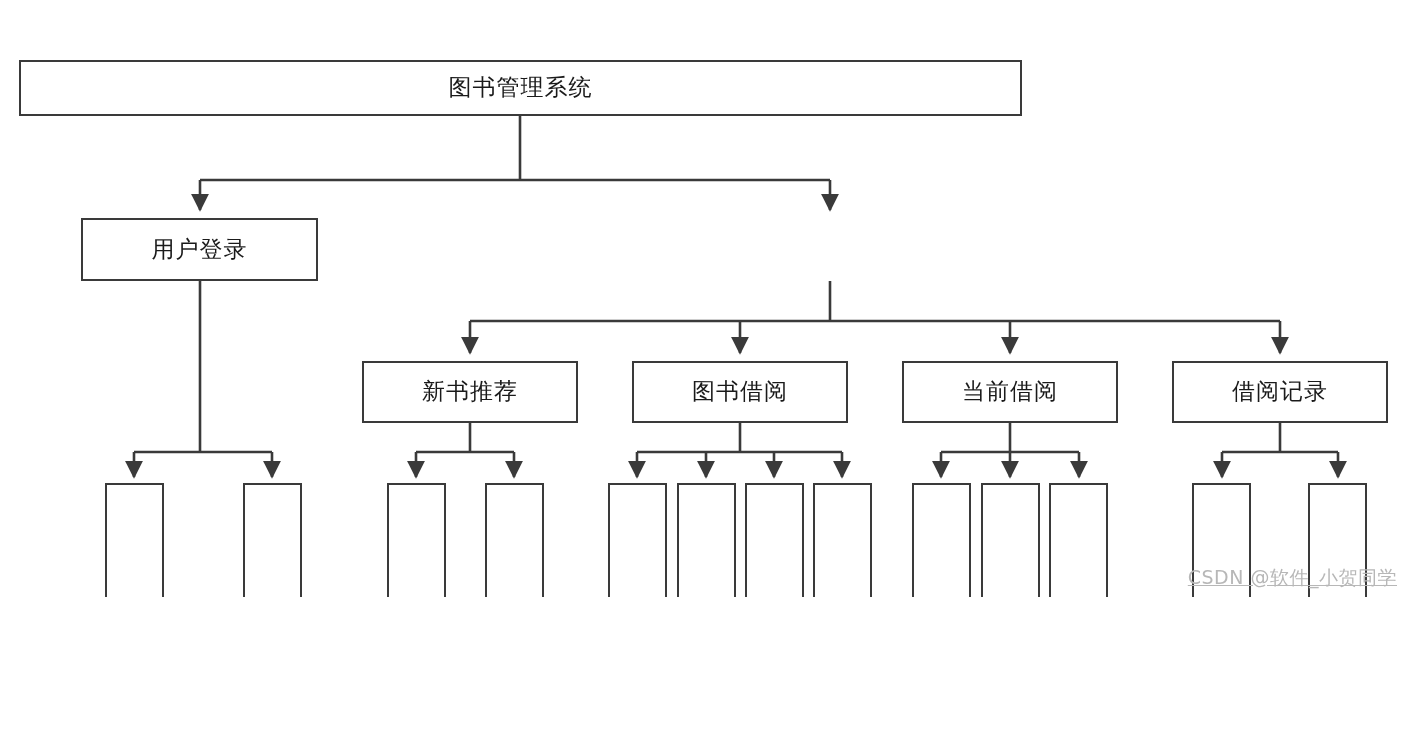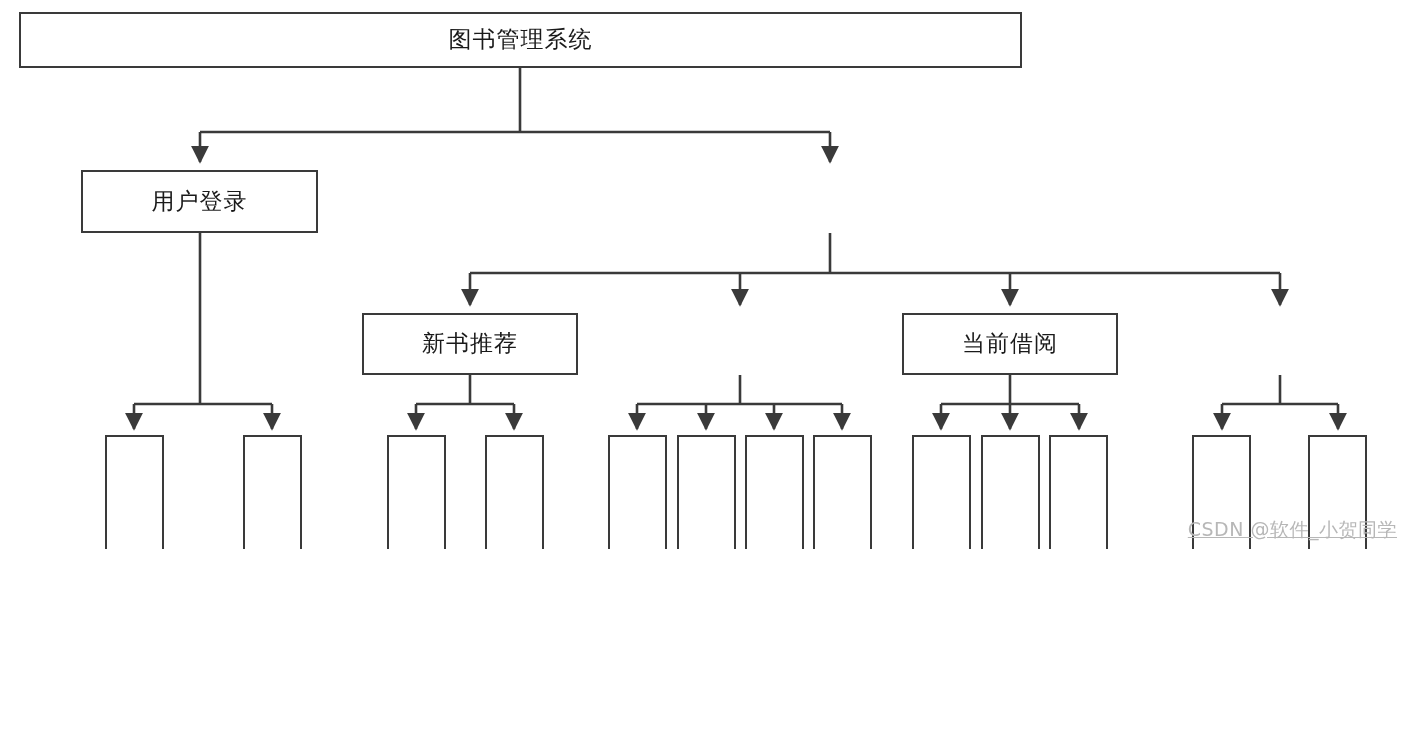--- a/index.html
+++ b/index.html
@@ -9,20 +9,21 @@
   }
   body {
     font-family: "DejaVu Sans", "Liberation Sans", sans-serif;
   }
   #canvas {
     position: relative;
     width: 1405px;
     height: 549px;
     background: #ffffff;
     overflow: hidden;
+    margin-top: 48px;
   }
   #edges {
     position: absolute;
     left: 0;
     top: 0;
     width: 1405px;
     height: 747px;
     pointer-events: none;
   }
   .node {
@@ -124,22 +125,28 @@
     <span>图书管理系统</span>
   </div>
 
   <div class="node h" style="left:81px; top:170px; width:237px; height:63px;">
     <span>用户登录</span>
   </div>
 
   <div class="node h" style="left:362px; top:313px; width:216px; height:62px;">
     <span>新书推荐</span>
   </div>
+  <div class="node h" style="left:632px; top:313px; width:216px; height:62px;">
+    <span>图书借阅</span>
+  </div>
   <div class="node h" style="left:902px; top:313px; width:216px; height:62px;">
     <span>当前借阅</span>
+  </div>
+  <div class="node h" style="left:1172px; top:313px; width:216px; height:62px;">
+    <span>借阅记录</span>
   </div>
 
   <div class="node v" style="left:105px; top:435px; width:59px; height:299px;">
     <span class="vtext">用户登录</span>
   </div>
   <div class="node v" style="left:243px; top:435px; width:59px; height:299px;">
     <span class="vtext">注销登录</span>
   </div>
 
   <div class="node v" style="left:387px; top:435px; width:59px; height:299px;">

